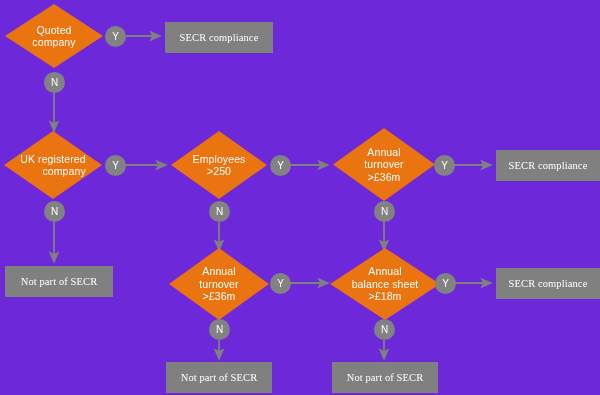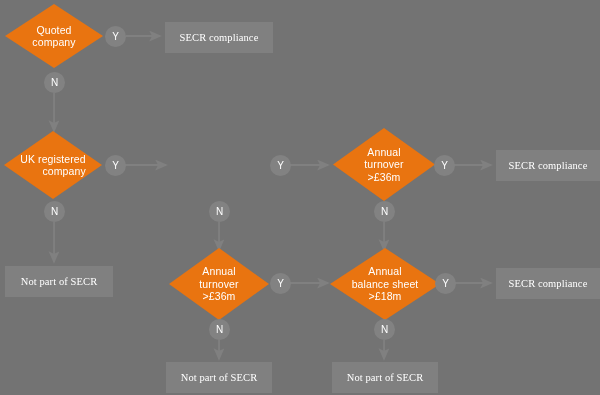--- a/index.html
+++ b/index.html
@@ -8,21 +8,21 @@
     padding: 0;
     background: #ffffff;
   }
   body {
     font-family: "Liberation Sans", sans-serif;
   }
   #flow-root {
     position: relative;
     width: 600px;
     height: 395px;
-    background: #737373;
+    background: #6d28d9;
     overflow: hidden;
   }
   #flow-svg {
     position: absolute;
     left: 0;
     top: 0;
     width: 600px;
     height: 395px;
   }
   .node {
@@ -132,20 +132,25 @@
   <div class="node diamond" style="left:4px; top:131px; width:98px; height:68px;text-align:right;">
     <span class="diamond-shape"></span>
     <span class="diamond-label">UK registered
 company</span>
   </div>
 
   <div class="badge" style="left:105px; top:155px;">Y</div>
 
   <div class="badge" style="left:44px; top:201px;">N</div>
 
+  <div class="node diamond" style="left:171px; top:131px; width:96px; height:68px;">
+    <span class="diamond-shape"></span>
+    <span class="diamond-label">Employees
+&gt;250</span>
+  </div>
 
   <div class="badge" style="left:270px; top:155px;">Y</div>
 
   <div class="badge" style="left:209px; top:201px;">N</div>
 
   <div class="node diamond" style="left:333px; top:128px; width:102px; height:73px;">
     <span class="diamond-shape"></span>
     <span class="diamond-label">Annual
 turnover
 &gt;£36m</span>

